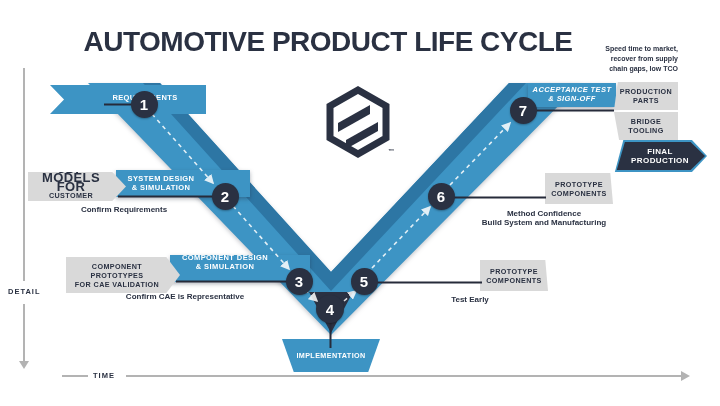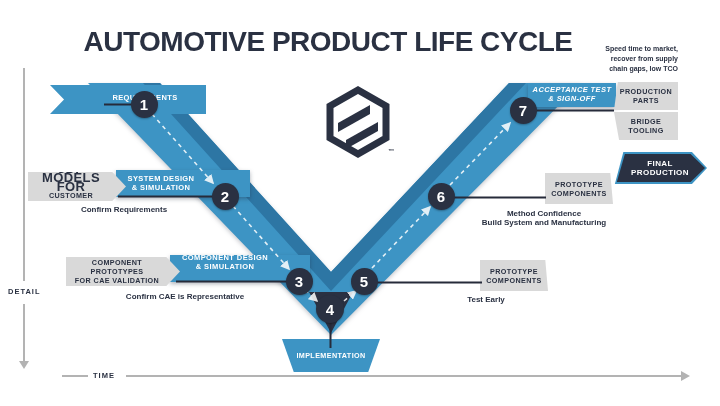--- a/index.html
+++ b/index.html
@@ -59,21 +59,21 @@
       <span class="rlabel" style="font-size:7.2px">CUSTOMER FEEDBACK</span>
     </span>
   </div>
 
   <div class="abs ribbon blue z2" style="left:170px;top:255px;width:140px;height:27px;justify-content:flex-start;padding-bottom:14px;box-sizing:border-box;">
     <span style="width:110px">
       <span class="rlabel">COMPONENT DESIGN</span>
       <span class="rlabel">&amp; SIMULATION</span>
     </span>
   </div>
-  <div class="abs ribbon gray z2" style="left:66px;top:257px;width:114px;height:29px;clip-path:polygon(0% 0%,88% 0%,100% 50%,88% 100%,0% 100%);padding-right:12px;box-sizing:border-box;">
+  <div class="abs ribbon gray z2" style="left:66px;top:257px;width:114px;height:36px;clip-path:polygon(0% 0%,88% 0%,100% 50%,88% 100%,0% 100%);padding-right:12px;box-sizing:border-box;">
     <span>
       <span class="rlabel" style="font-size:7.2px">COMPONENT PROTOTYPES</span>
       <span class="rlabel" style="font-size:7.2px">FOR CAE VALIDATION</span>
     </span>
   </div>
 
   <div class="abs ribbon blue z2" style="left:282px;top:339px;width:98px;height:33px;clip-path:polygon(0% 0%,100% 0%,88% 100%,12% 100%);">
     <span class="rlabel" style="font-size:7.2px">IMPLEMENTATION</span>
   </div>
 
@@ -102,21 +102,21 @@
       <span class="rlabel" style="font-size:7.2px">PRODUCTION</span>
       <span class="rlabel" style="font-size:7.2px">PARTS</span>
     </span>
   </div>
   <div class="abs ribbon gray z2" style="left:614px;top:112px;width:64px;height:28px;clip-path:polygon(0% 0%,100% 0%,100% 100%,8% 100%);">
     <span>
       <span class="rlabel" style="font-size:7.2px">BRIDGE</span>
       <span class="rlabel" style="font-size:7.2px">TOOLING</span>
     </span>
   </div>
-  <div class="abs final-outer z2" style="left:613px;top:140px;width:94px;height:32px;margin-top:12px;">
+  <div class="abs final-outer z2" style="left:613px;top:140px;width:94px;height:32px;">
     <div class="final-inner">
       <span class="rlabel" style="font-size:8px">FINAL</span>
       <span class="rlabel" style="font-size:8px">PRODUCTION</span>
     </div>
   </div>
 
   <svg class="z3" width="720" height="406" viewBox="0 0 720 406">
     <defs>
       <marker id="arrw" markerWidth="6" markerHeight="6" refX="5" refY="3" orient="auto">
         <path d="M0,0 L6,3 L0,6 Z" fill="#ffffff"></path>
@@ -183,21 +183,21 @@
   <div class="abs page-title z5" style="left:20px;top:26px;width:616px">AUTOMOTIVE PRODUCT LIFE CYCLE</div>
 
   <div class="abs note z5" style="left:548px;top:44px;width:130px">
     <div>Speed time to market,</div>
     <div>recover from supply</div>
     <div>chain gaps, low TCO</div>
   </div>
 
   <div class="abs caption z5" style="left:58px;top:205px;width:132px">Confirm Requirements</div>
   <div class="abs caption z5" style="left:103px;top:292px;width:164px">Confirm CAE is Representative</div>
-  <div class="abs caption z5" style="left:424px;top:295px;width:124px">Test Early</div>
+  <div class="abs caption z5" style="left:408px;top:295px;width:124px">Test Early</div>
   <div class="abs caption z5" style="left:468px;top:209px;width:152px">
     <div>Method Confidence</div>
     <div>Build System and Manufacturing</div>
   </div>
 
   <div class="abs axis-label z5" style="left:8px;top:287px">DETAIL</div>
   <div class="abs axis-label z5" style="left:93px;top:371px">TIME</div>
 
   <div class="abs tm z5" style="left:388px;top:148px">™</div>
 

